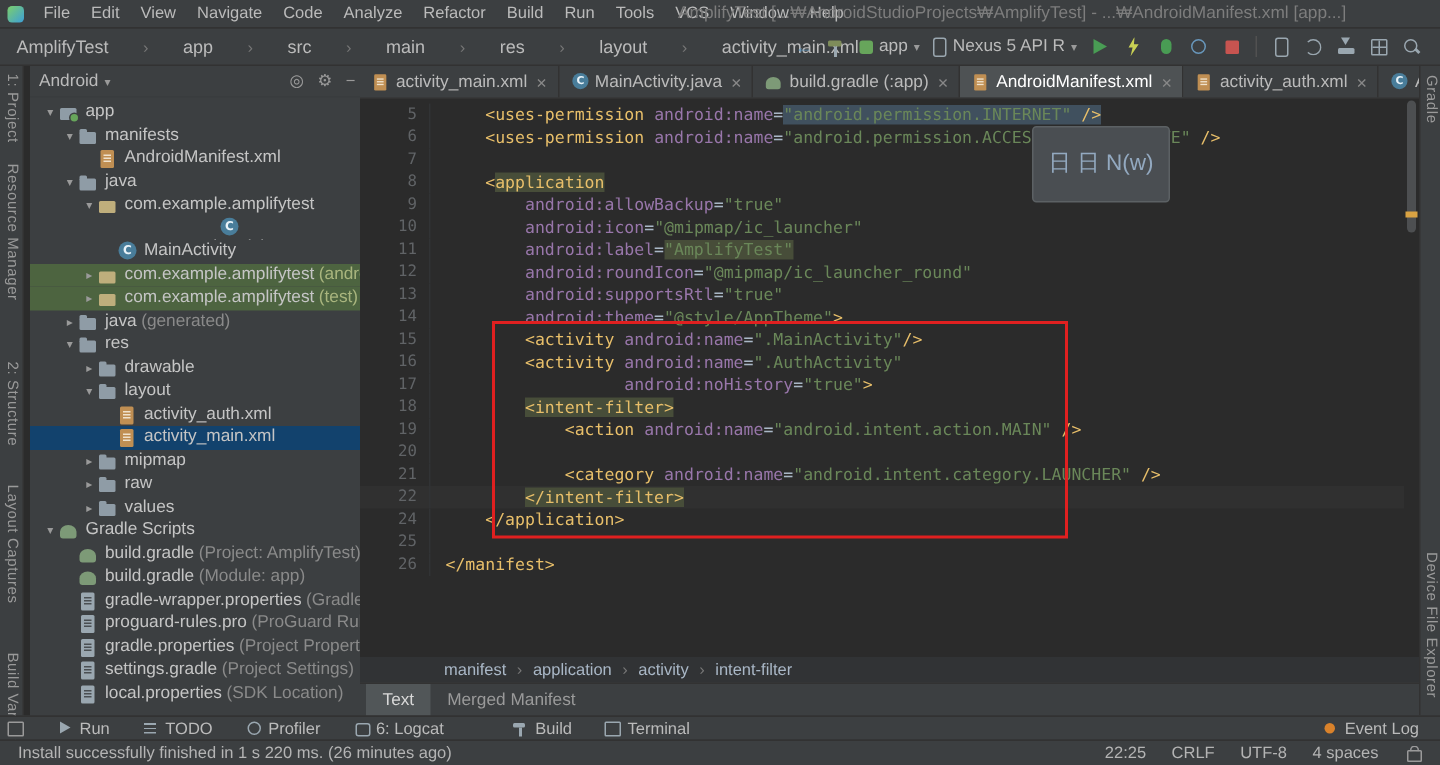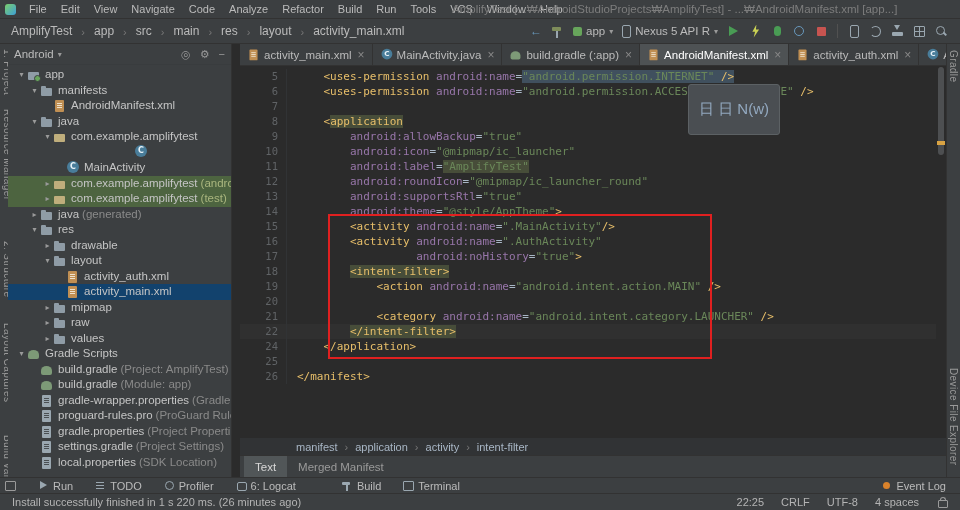--- a/index.html
+++ b/index.html
@@ -11,21 +11,21 @@
            border-bottom:1px solid #323232;display:flex;align-items:center;z-index:6;box-sizing:border-box}
   .logo{width:11px;height:11px;border-radius:3px;background:linear-gradient(135deg,#7ccf6b,#3d9fd8);
         margin:0 6px 0 5px;flex:none}
   .menu-item{padding:0 7px;font-size:11px;color:#bbb;line-height:18px}
   #win-title{position:absolute;left:452px;top:0;height:19px;line-height:18px;font-size:11.5px;
              color:#7d7d7d;white-space:nowrap;overflow:hidden;max-width:500px}
 
   
   #navbar{position:absolute;left:0;top:19px;width:100%;height:25px;background:#3c3f41;
           border-bottom:1px solid #323232;display:flex;align-items:center;z-index:5;box-sizing:border-box}
-  #nav-crumbs{display:flex;align-items:flex-end;margin-left:8px;font-size:12px;gap:5px;white-space:nowrap}
+  #nav-crumbs{display:flex;align-items:flex-end;margin-left:8px;font-size:12px;gap:19px;white-space:nowrap}
   .crumb{color:#bbb;padding:0 3px}
   .crumb-sep{color:#777;padding:0 1px;font-size:11px}
   #nav-right{position:absolute;right:12px;top:0;height:24px;display:flex;align-items:center;gap:9px}
   .chip{display:flex;align-items:center;gap:4px;font-size:11.5px;color:#bbb;white-space:nowrap}
   .caret{font-size:8px;color:#9a9a9a}
   .mod-icon{width:9px;height:9px;border-radius:2px;background:#67a55b}
   .phone-icon{width:7px;height:11px;border:1px solid #9aa7b0;border-radius:2px}
   .vsep{width:1px;height:14px;background:#515151}
   .nicon{position:relative;width:13px;height:13px;flex:none}
   .i-back{color:#6897bb;font-size:12px;line-height:13px;width:auto}
@@ -58,21 +58,21 @@
                 border-left:1px solid #323232;display:flex;flex-direction:column;align-items:center;
                 justify-content:space-between;padding:6px 0 12px;box-sizing:border-box}
   .vlabel{writing-mode:vertical-rl;font-size:10px;color:#9a9a9a;letter-spacing:.4px;white-space:nowrap}
   #left-stripe .vlabel:nth-child(1){margin-top:5px}
   #left-stripe .vlabel:nth-child(2){margin-top:14px}
   #left-stripe .vlabel:nth-child(3){margin-top:40px}
   #left-stripe .vlabel:nth-child(4){margin-top:26px}
   #left-stripe .vlabel:nth-child(5){margin-top:32px}
 
   
-  #project{position:absolute;left:8px;top:44px;width:224px;height:433px;background:#3c3f41;
+  #project{position:absolute;left:20px;top:44px;width:224px;height:433px;background:#3c3f41;
            border-right:1px solid #323232;box-sizing:border-box;overflow:hidden}
   #project-header{height:20px;display:flex;align-items:center;padding:0 6px;font-size:11.5px;color:#bbb;
                   border-bottom:1px solid #393c3e}
   #project-header .hcaret{font-size:8px;color:#9a9a9a;margin-left:4px}
   .hicons{margin-left:auto;display:flex;gap:9px;color:#9a9a9a;font-size:11px;line-height:18px}
   #tree{font-size:11.5px;padding-top:2px}
   .trow{display:flex;align-items:center;height:15.5px;line-height:15px;white-space:nowrap;color:#c5c5c5;overflow:hidden}
   .trow.sel{background:#12426d}
   .trow.test{background:#4d6440}
   .chev{width:11px;color:#9a9a9a;font-size:8px;flex:none;text-align:center}

